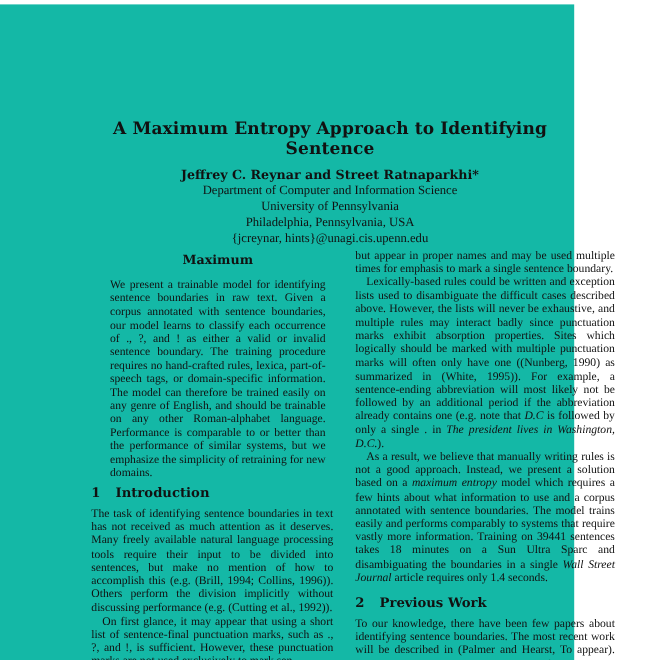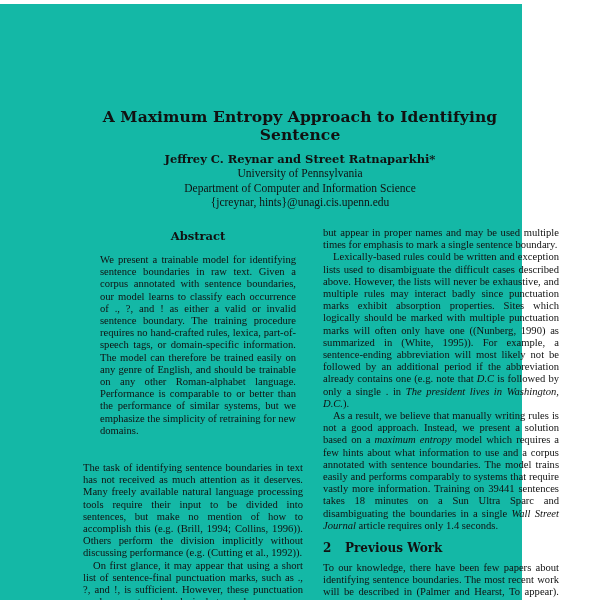--- a/index.html
+++ b/index.html
@@ -107,31 +107,35 @@
 </head>
 <body>
 
 <div class="page">
 
   <div class="title-block">
     <div class="title">
       <span>A Maximum Entropy Approach to Identifying Sentence</span><br>
     </div>
     <div class="authors">Jeffrey C. Reynar and Street Ratnaparkhi*</div>
+    <div class="affil">Department of Computer and Information Science</div>
     <div class="affil">University of Pennsylvania</div>
-    <div class="affil">Department of Computer and Information Science</div>
+    <div class="affil">Philadelphia, Pennsylvania, USA</div>
     <div class="affil">{jcreynar, hints}@unagi.cis.upenn.edu</div>
   </div>
 
-  <div class="abstract-head">Abstract</div>
+  <div class="abstract-head">Maximum</div>
 
   <div class="col abstract-body">
     <p>We present a trainable model for identifying sentence boundaries in raw text. Given a corpus annotated with sentence boundaries, our model learns to classify each occurrence of ., ?, and ! as either a valid or invalid sentence boundary. The training procedure requires no hand-crafted rules, lexica, part-of-speech tags, or domain-specific information. The model can therefore be trained easily on any genre of English, and should be trainable on any other Roman-alphabet language. Performance is comparable to or better than the performance of similar systems, but we emphasize the simplicity of retraining for new domains.</p>
   </div>
 
+  <div class="section-head sec1">
+    <span class="num">1</span><span>Introduction</span>
+  </div>
 
   <div class="col left-col">
     <p>The task of identifying sentence boundaries in text has not received as much attention as it deserves. Many freely available natural language processing tools require their input to be divided into sentences, but make no mention of how to accomplish this (e.g. (Brill, 1994; Collins, 1996)). Others perform the division implicitly without discussing performance (e.g. (Cutting et al., 1992)).</p>
     <p class="indent">On first glance, it may appear that using a short list of sentence-final punctuation marks, such as ., ?, and !, is sufficient. However, these punctuation marks are not used exclusively to mark sen-</p>
   </div>
 
   <div class="col right-col">
     <p>but appear in proper names and may be used multiple times for emphasis to mark a single sentence boundary.</p>
     <p class="indent"><span>Lexically-based rules could be written and exception lists used to disambiguate the difficult cases described above. However, the lists will never be exhaustive, and multiple rules may interact badly since punctuation marks exhibit absorption properties. Sites which logically should be marked with multiple punctuation marks will often only have one ((Nunberg, 1990) as summarized in (White, 1995)). For example, a sentence-ending abbreviation will most likely not be followed by an additional period if the abbreviation already contains one (e.g. note that </span><em>D.C</em><span> is followed by only a single . in </span><em>The president lives in Washington, D.C.</em><span>).</span></p>
     <p class="indent"><span>As a result, we believe that manually writing rules is not a good approach. Instead, we present a solution based on a </span><em>maximum entropy</em><span> model which requires a few hints about what information to use and a corpus annotated with sentence boundaries. The model trains easily and performs comparably to systems that require vastly more information. Training on 39441 sentences takes 18 minutes on a Sun Ultra Sparc and disambiguating the boundaries in a single </span><em>Wall Street Journal</em><span> article requires only 1.4 seconds.</span></p>

